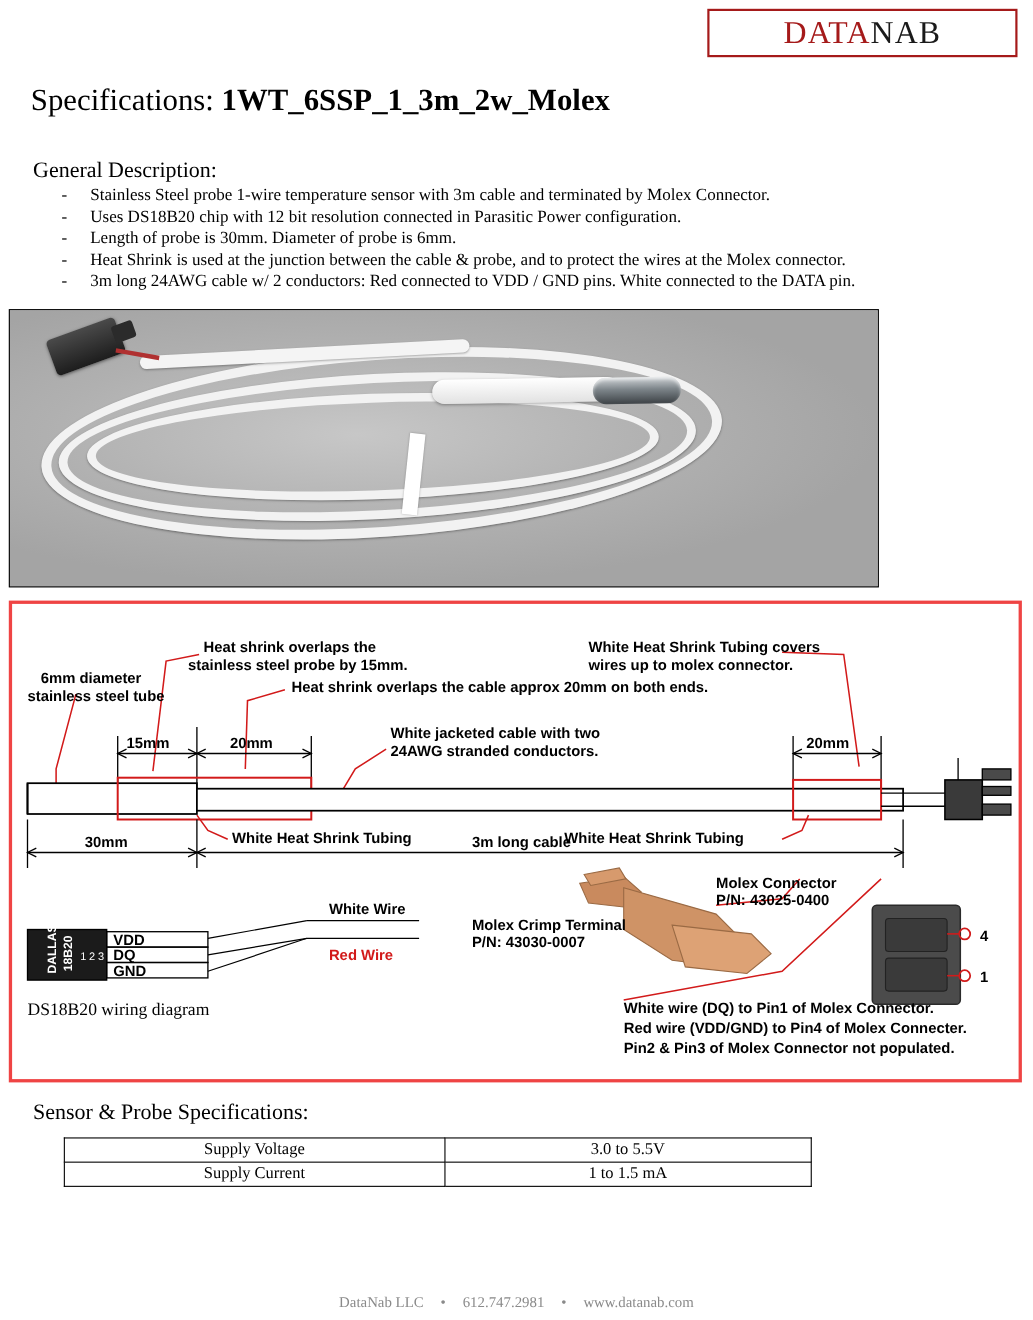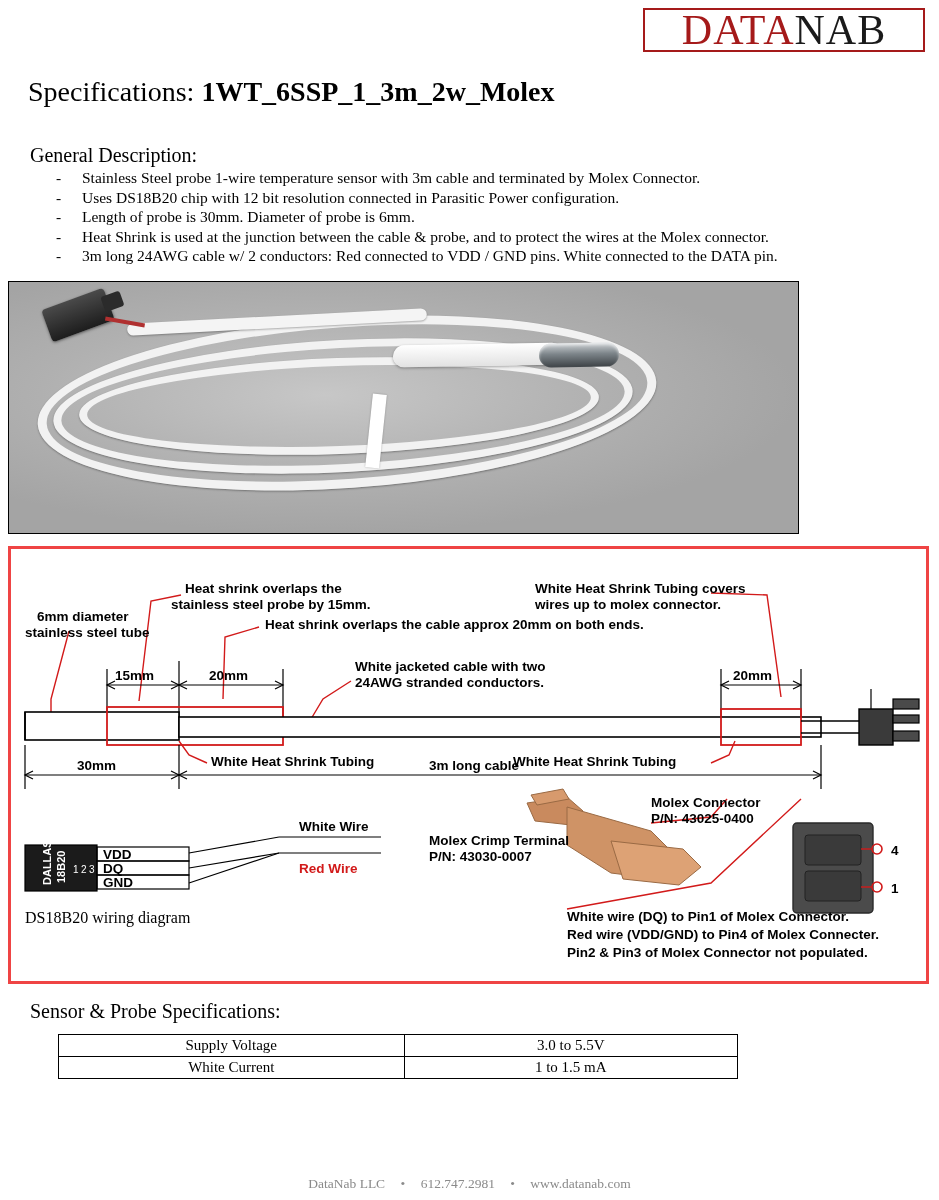--- a/index.html
+++ b/index.html
@@ -22,21 +22,21 @@
     width: 282px;
     height: 44px;
     border: 2px solid #a51a1a;
     display: flex;
     align-items: center;
     justify-content: center;
     background: #fff;
   }
   .logo-text {
     font-family: "Liberation Serif", serif;
-    font-size: 42px;
+    font-size: 29px;
     letter-spacing: 1px;
     color: #a51a1a;
     font-weight: normal;
     white-space: nowrap;
   }
   .logo-text .nab { color: #1a1a1a; }
 
   
   .spec-title {
     position: absolute;
@@ -431,21 +431,21 @@
 </div>
 
 <div class="sp-heading">Sensor &amp; Probe Specifications:</div>
 <table class="specs">
   <tbody>
   <tr>
     <td class="k">Supply Voltage</td>
     <td class="v">3.0 to 5.5V</td>
   </tr>
   <tr>
-    <td class="k">White Current</td>
+    <td class="k">Supply Current</td>
     <td class="v">1 to 1.5 mA</td>
   </tr>
 </tbody>
   </table>
 
 <div class="footer">
   <span>DataNab LLC</span>
   <span>•</span>
   <span>612.747.2981</span>
   <span>•</span>

